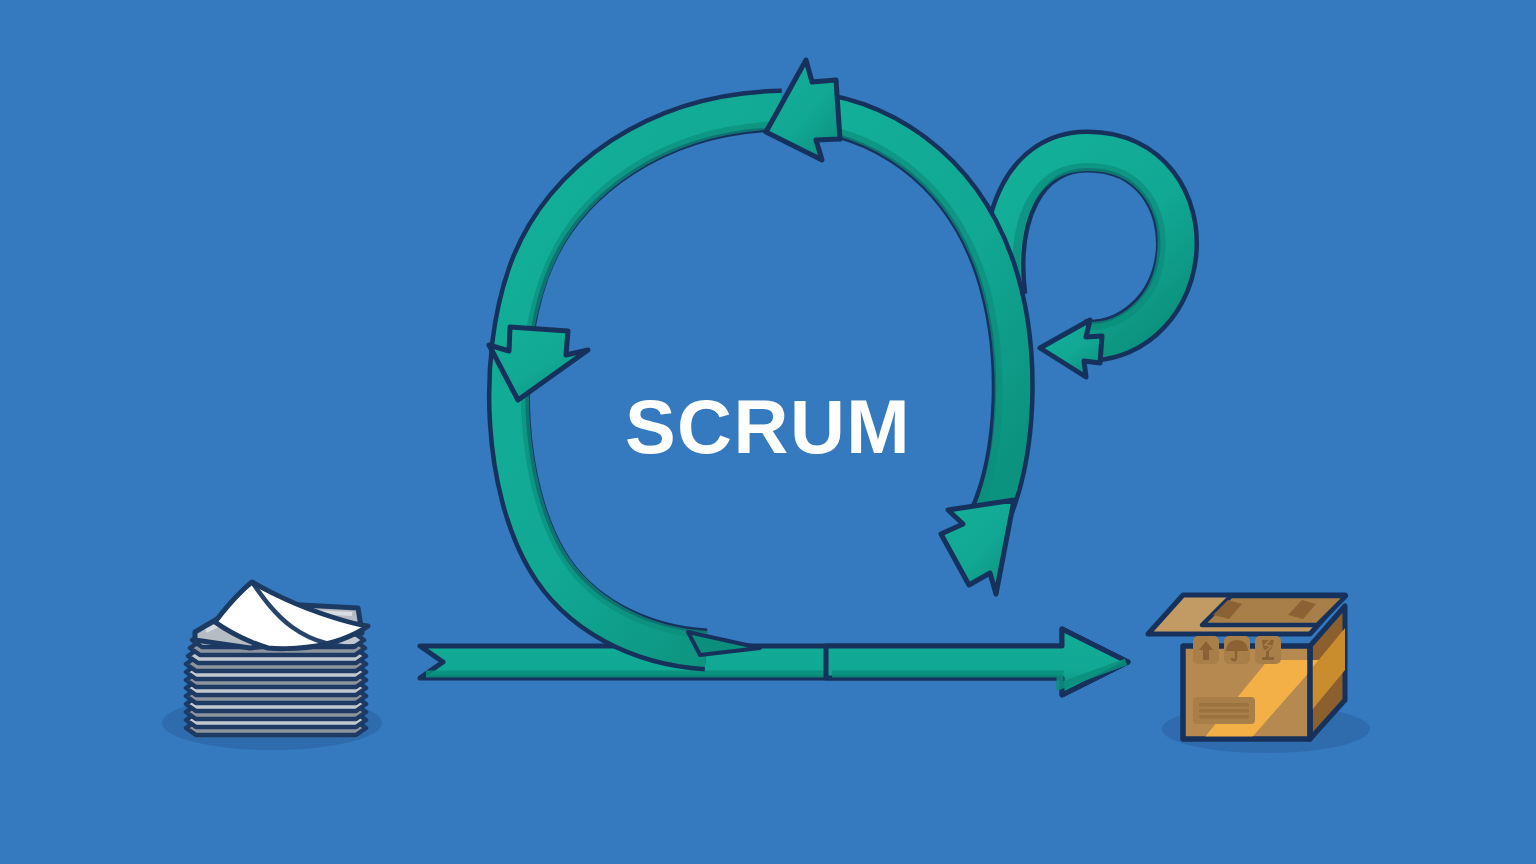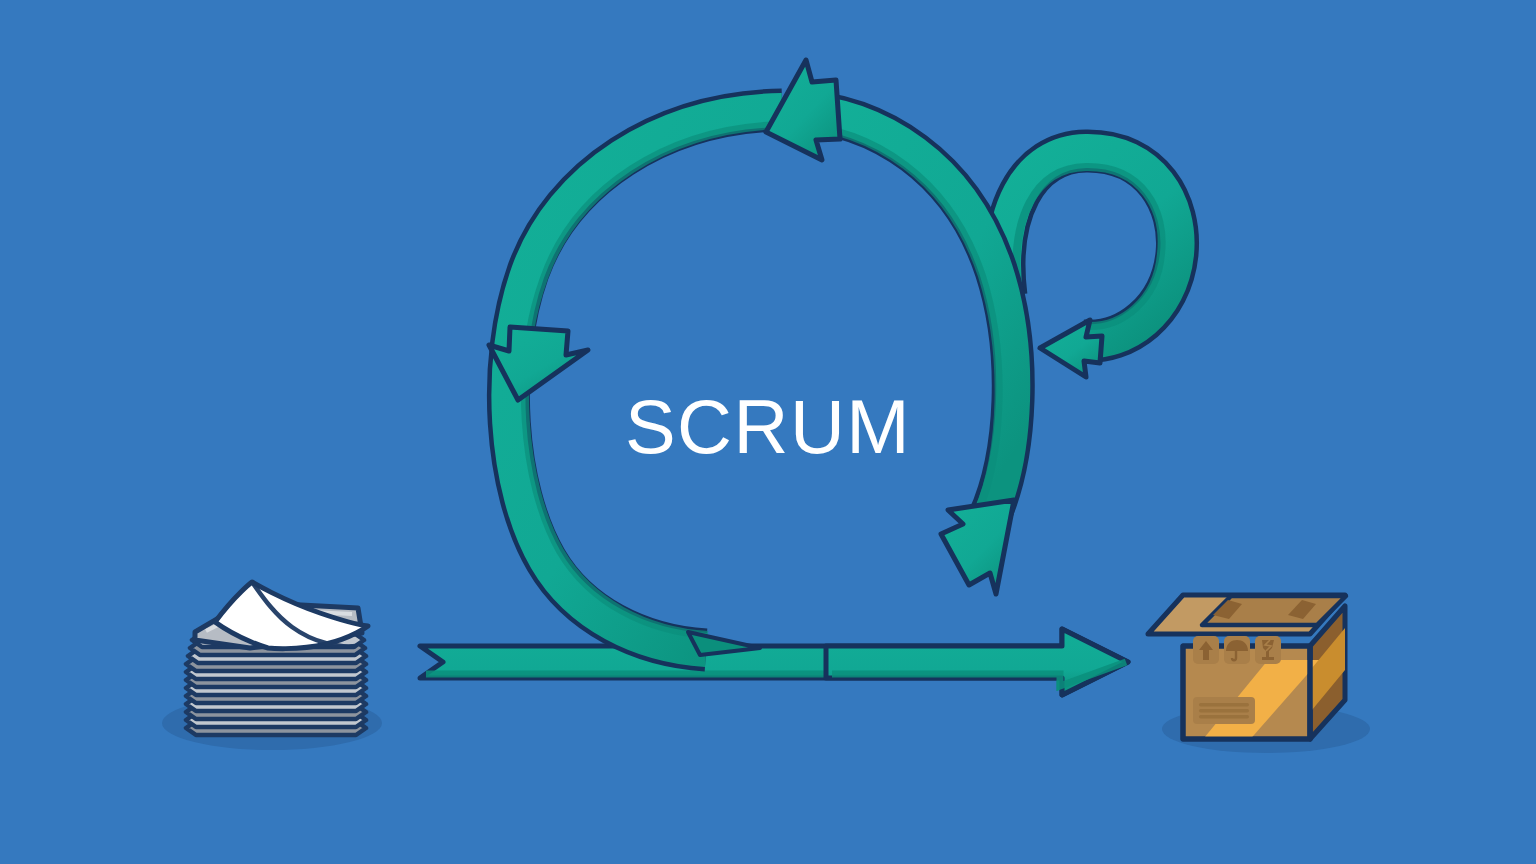--- a/index.html
+++ b/index.html
@@ -27,21 +27,21 @@
   }
   .scrum-label {
     position: absolute;
     left: 0;
     top: 391px;
     width: 1536px;
     text-align: center;
     color: #ffffff;
     font-family: "Liberation Sans", sans-serif;
     font-size: 76px;
-    font-weight: normal;
+    font-weight: bold;
     letter-spacing: 1.5px;
     line-height: 72px;
     user-select: none;
     white-space: nowrap;
   }
 </style>
 </head>
 <body>
 
 <div id="stage">

